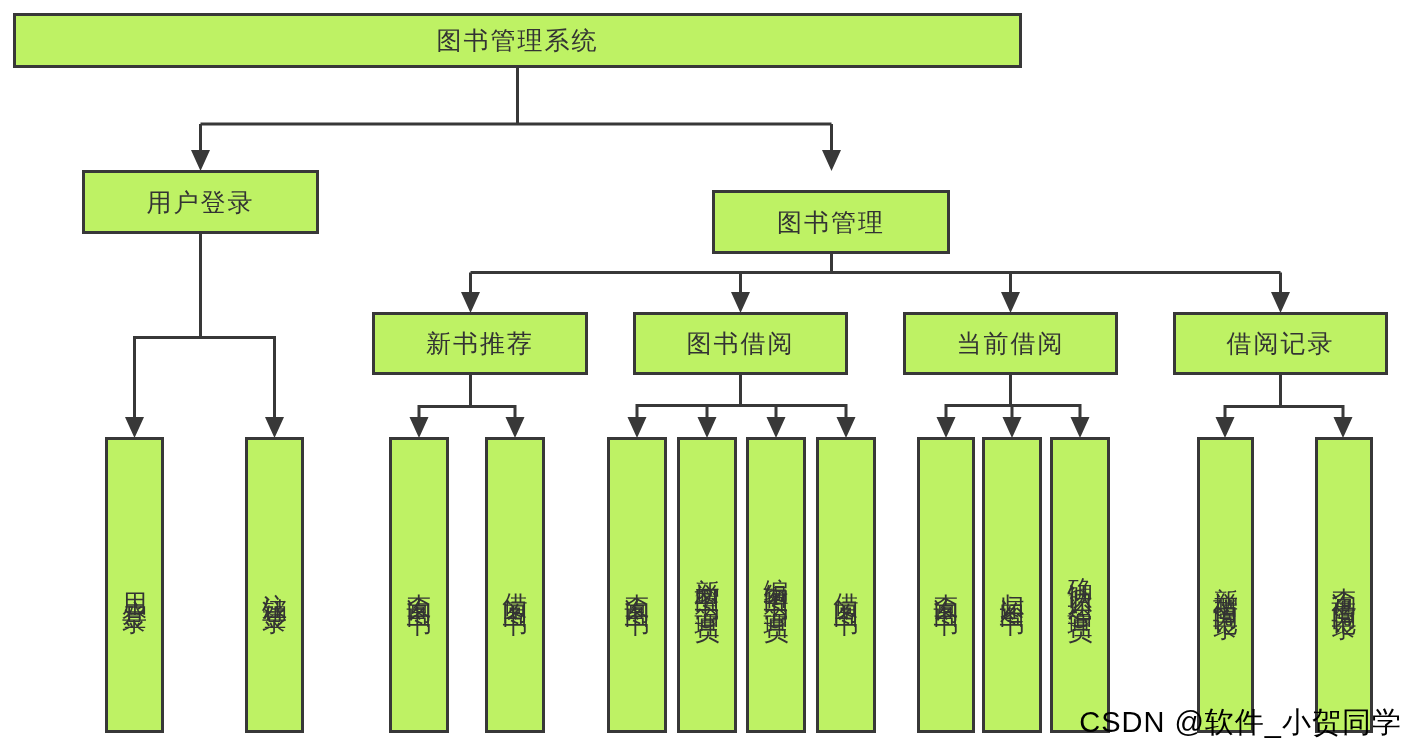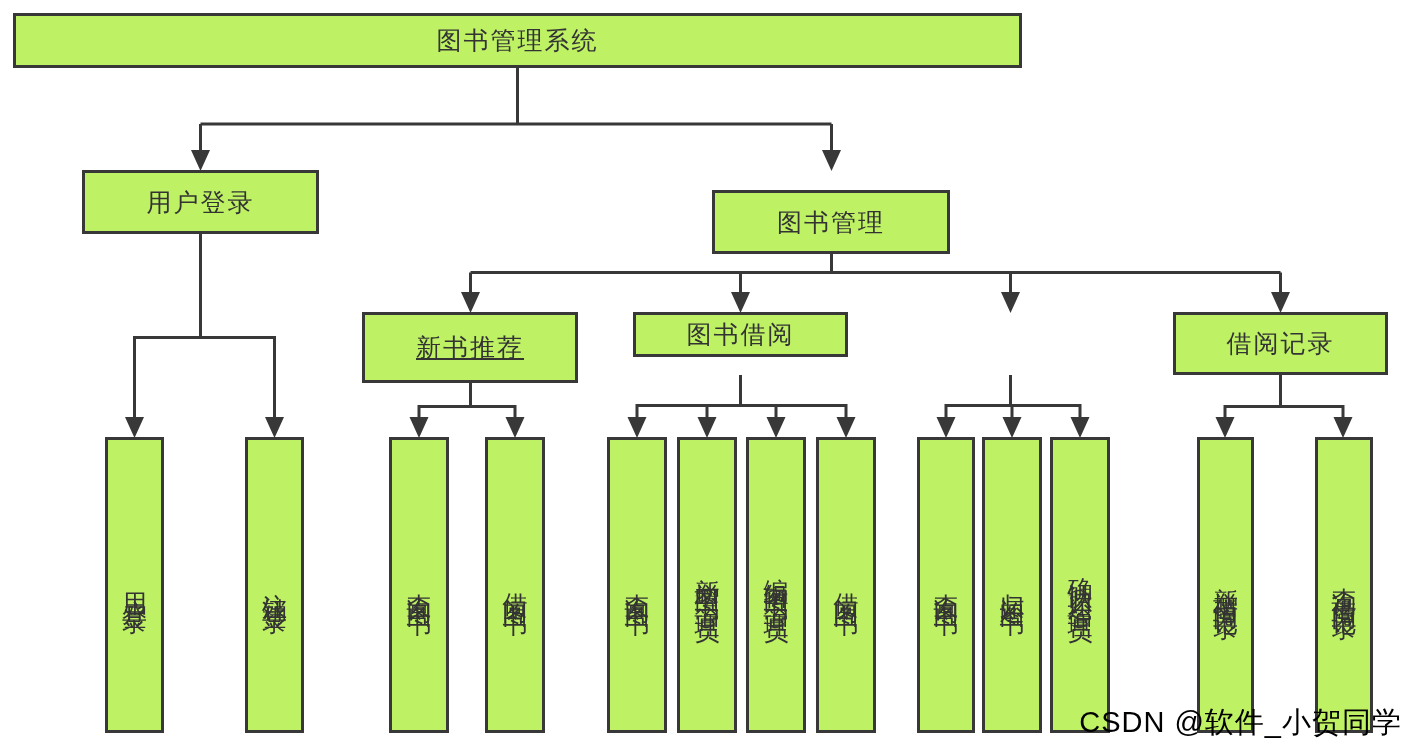--- a/index.html
+++ b/index.html
@@ -111,25 +111,28 @@
     <span>图书管理系统</span>
   </div>
 
   <div class="node h-node" style="left:82px; top:170px; width:237px; height:64px;">
     <span>用户登录</span>
   </div>
   <div class="node h-node" style="left:712px; top:170px; width:238px; height:64px;margin-top:20px;">
     <span>图书管理</span>
   </div>
 
-  <div class="node h-node" style="left:362px; top:312px; width:216px; height:71px;text-decoration:underline;">
+  <div class="node h-node" style="left:372px; top:312px; width:216px; height:63px;">
     <span>新书推荐</span>
   </div>
-  <div class="node h-node" style="left:633px; top:312px; width:215px; height:45px;">
+  <div class="node h-node" style="left:633px; top:312px; width:215px; height:63px;">
     <span>图书借阅</span>
+  </div>
+  <div class="node h-node" style="left:903px; top:312px; width:215px; height:63px;">
+    <span>当前借阅</span>
   </div>
   <div class="node h-node" style="left:1173px; top:312px; width:215px; height:63px;">
     <span>借阅记录</span>
   </div>
 
   <div class="node v-node" style="left:105px; top:437px; width:59px; height:296px;">
     <span class="v-label">用户登录</span>
   </div>
   <div class="node v-node" style="left:245px; top:437px; width:59px; height:296px;">
     <span class="v-label">注销登录</span>

